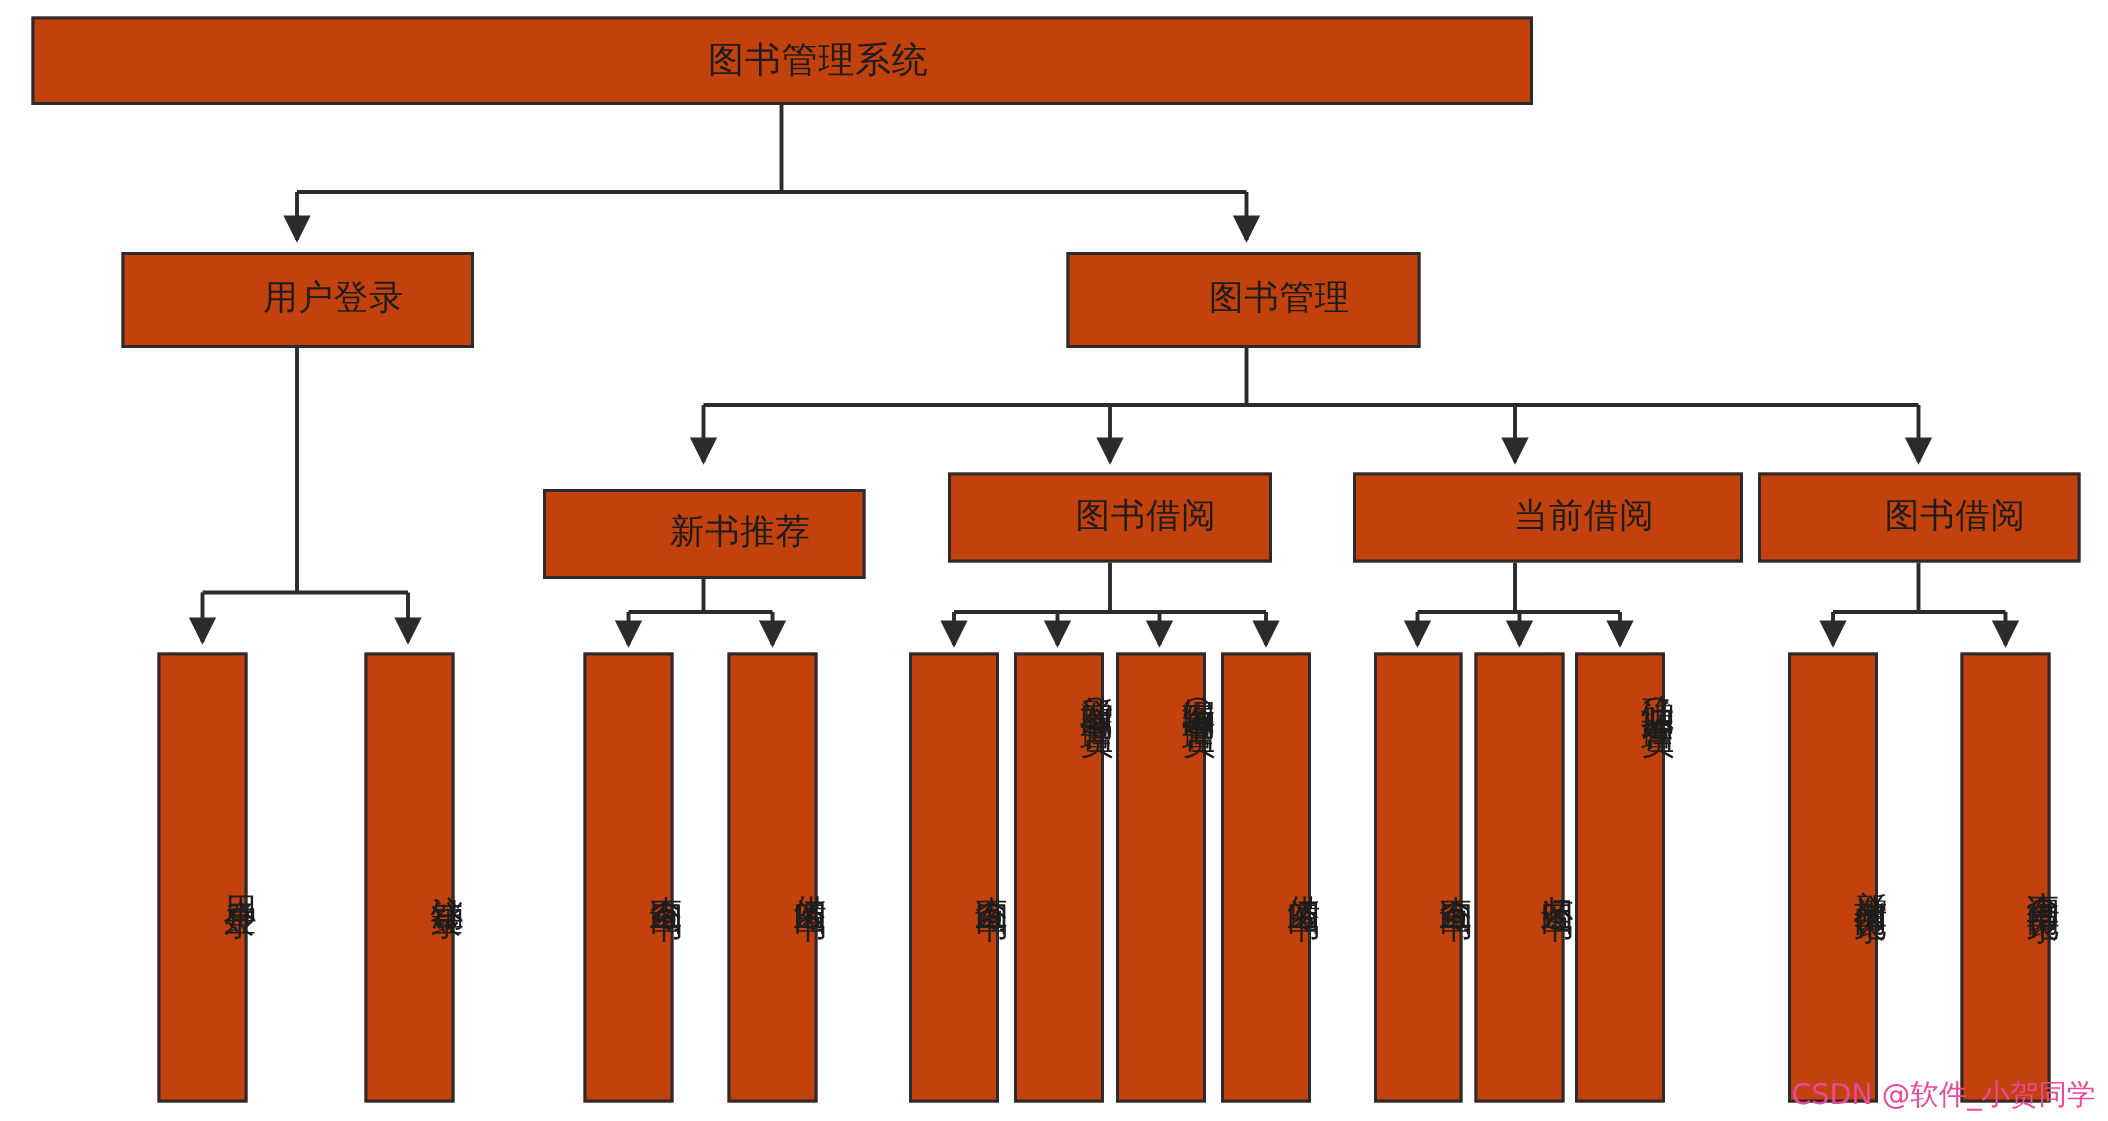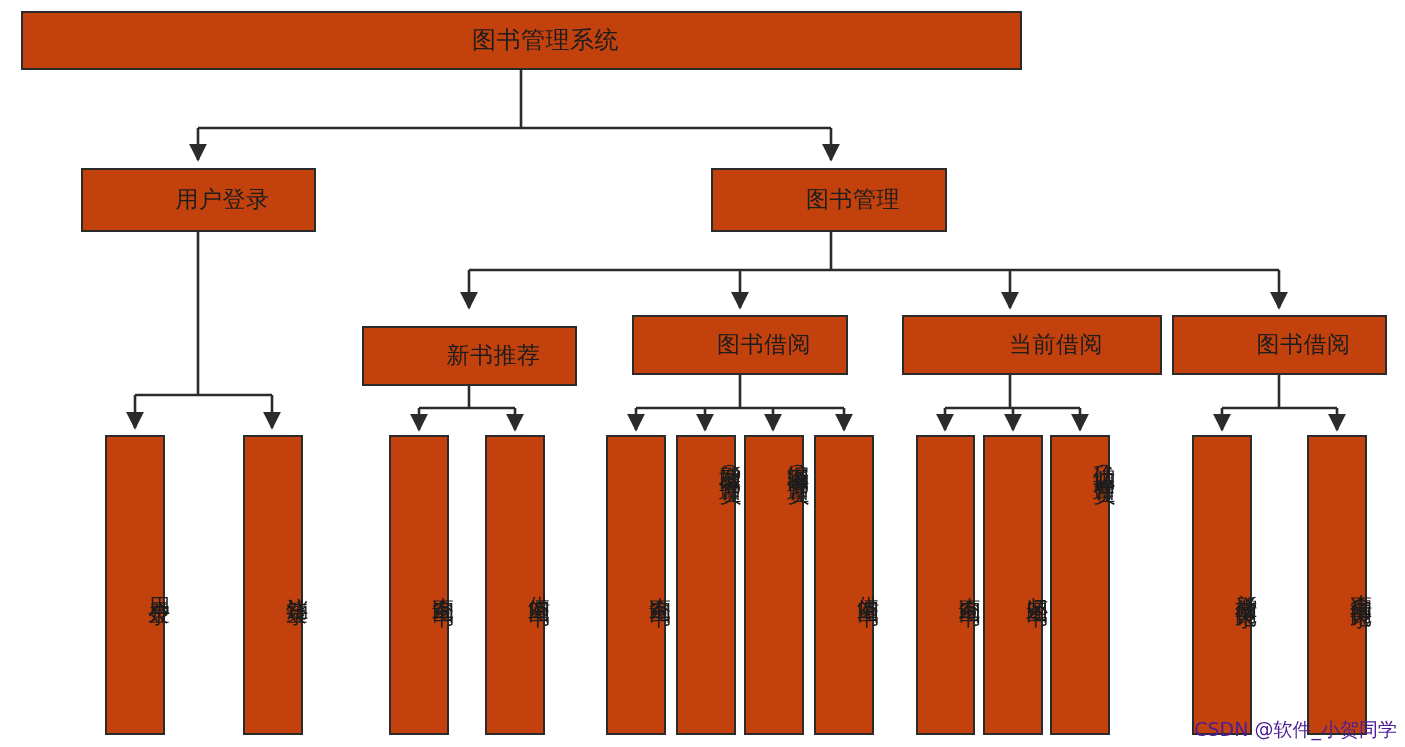--- a/index.html
+++ b/index.html
@@ -50,21 +50,21 @@
     letter-spacing:3px;
     white-space:nowrap;
   }
   .node.vert.mid{align-items:center;padding-top:0;}
 
   #watermark{
     position:absolute;
     right:8px;
     bottom:4px;
     font-size:19px;
-    color:#4c1d95;
+    color:#ec4899;
     white-space:nowrap;
     font-family:"DejaVu Sans","Liberation Sans",sans-serif;
     margin-left:20px;
   }
 </style>
 </head>
 <body>
 
 <div id="diagram">
 

